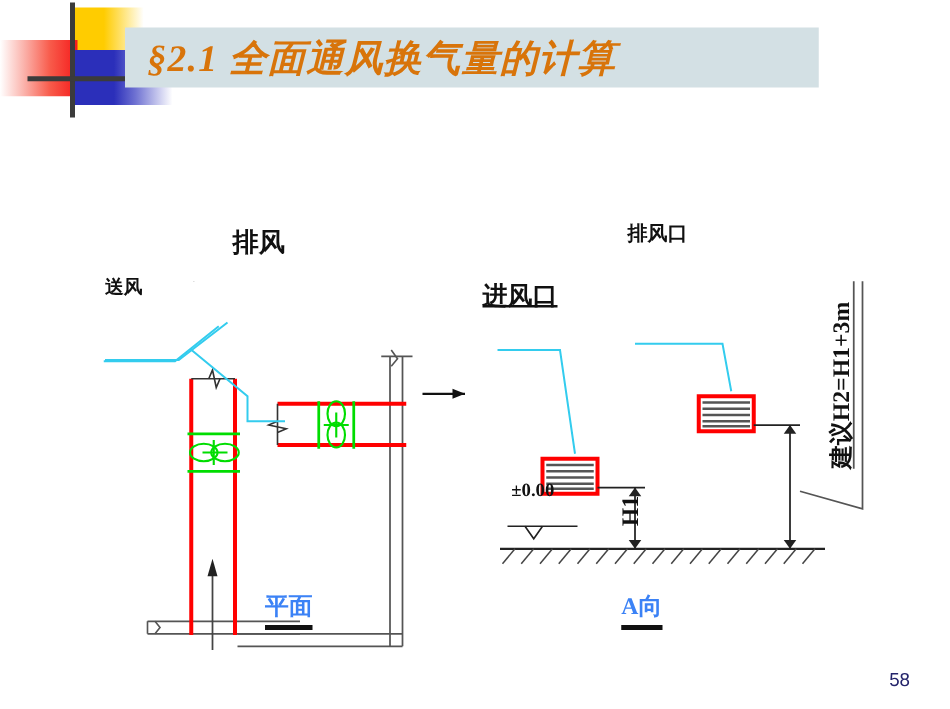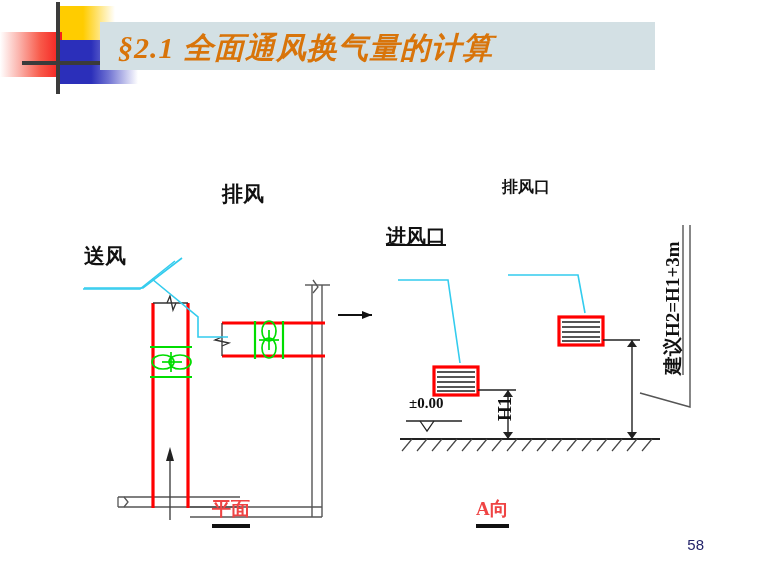--- a/index.html
+++ b/index.html
@@ -50,34 +50,34 @@
 
   
   .drawing{position:absolute;left:0;top:225px;width:760px;height:300px;}
   .drawing svg{display:block;}
 
   .cad-label{
     position:absolute;font-weight:bold;color:#111;white-space:nowrap;
     font-family:"Liberation Serif","DejaVu Serif",serif;
   }
   .cap{
-    position:absolute;font-weight:bold;color:#ef4444;white-space:nowrap;
-    font-family:"Liberation Serif","DejaVu Serif",serif;font-size:19px;margin-top:24px;
+    position:absolute;font-weight:bold;color:#3b82f6;white-space:nowrap;
+    font-family:"Liberation Serif","DejaVu Serif",serif;font-size:19px;
   }
   .cap .rule{display:block;height:4px;background:#111;margin-top:2px;}
 
   .rot-v{
     position:absolute;font-weight:bold;color:#111;white-space:nowrap;
     font-family:"Liberation Serif","DejaVu Serif",serif;
     transform-origin:left top;
   }
 
   
   .page-no{
-    position:absolute;right:36px;bottom:14px;color:#24246b;
+    position:absolute;right:12px;bottom:14px;color:#24246b;
     font-size:15px;font-family:"Liberation Sans","DejaVu Sans",sans-serif;
   }
 </style>
 </head>
 <body>
 
 <div class="slide">
 
   <div class="logo">
     <div class="sq-yellow"></div>
@@ -243,39 +243,39 @@
           <line x1="683" y1="-10" x2="683" y2="150"></line>
         </g>
 
         <g stroke="#33ccee" stroke-width="1.6" fill="none">
           <path d="M398 55 L448 55 L460 138"></path>
           <path d="M508 50 L578 50 L585 88"></path>
         </g>
       </g>
     </svg>
 
-    <div class="cad-label" style="left:84px;top:-5px;font-size:21px;margin-top:22px;">送风</div>
-
-    <div class="cad-label" style="left:186px;top:-45px;font-size:21px;margin-left:36px;">排风</div>
+    <div class="cad-label" style="left:84px;top:-5px;font-size:15px;">送风</div>
+
+    <div class="cad-label" style="left:186px;top:-45px;font-size:21px;">排风</div>
 
     <div class="cad-label" style="left:386px;top:-2px;font-size:20px;text-decoration:underline;">进风口</div>
 
     <div class="cad-label" style="left:502px;top:-48px;font-size:16px;">排风口</div>
 
-    <div class="cad-label" style="left:409px;top:170px;font-size:15px;">±0.00</div>
+    <div class="cad-label" style="left:409px;top:160px;font-size:15px;">±0.00</div>
 
     <div class="rot-v" style="left:494px;top:196px;font-size:19px;transform:rotate(-90deg);">H1</div>
 
     <div class="rot-v" style="left:660px;top:150px;font-size:19px;transform:rotate(-90deg);">建议H2=H1+3m</div>
 
     <div class="cap" style="left:212px;top:247px;">
       <span>平面</span>
       <span class="rule"></span>
     </div>
 
-    <div class="cap" style="left:476px;top:247px;">
+    <div class="cap" style="left:497px;top:247px;">
       <span>A向</span>
       <span class="rule"></span>
     </div>
   </div>
 
   <div class="page-no">58</div>
 </div>
 
 </body></html>

